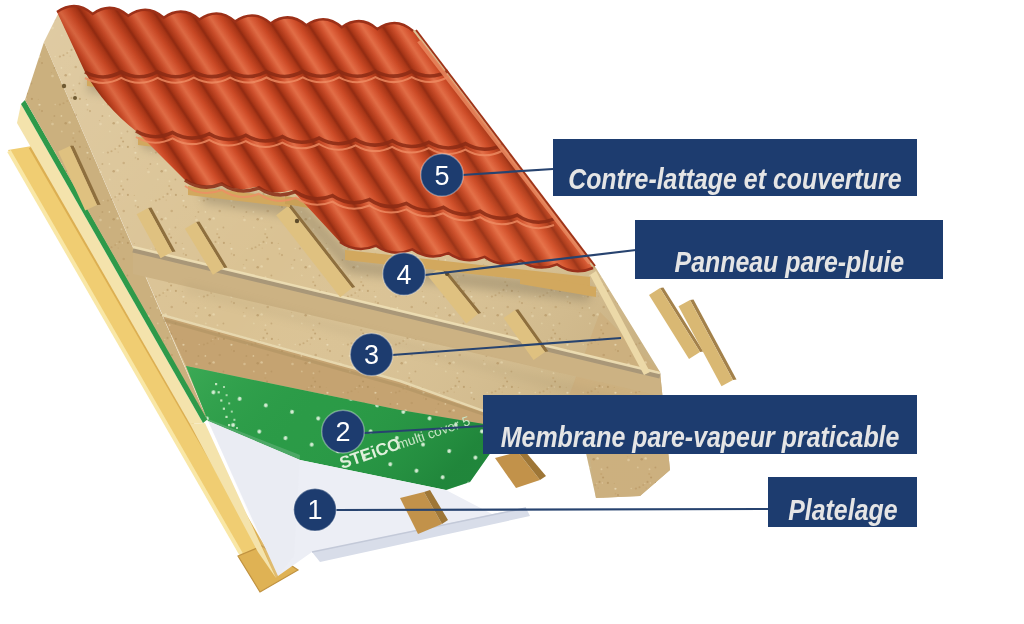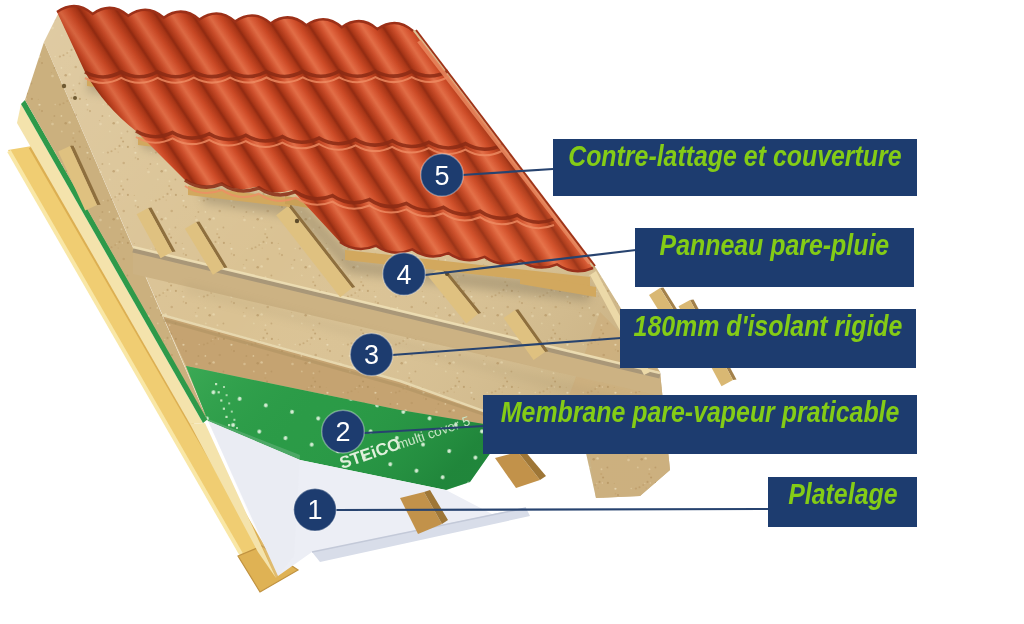--- a/index.html
+++ b/index.html
@@ -1,17 +1,17 @@
 <!DOCTYPE html>
 <html><head><meta charset="utf-8">
 <style>
 html,body{margin:0;padding:0;width:1024px;height:624px;background:#ffffff;overflow:hidden}
 #stage{position:relative;width:1024px;height:624px;font-family:"Liberation Sans",sans-serif}
 #stage svg{position:absolute;left:0;top:0}
-.lb{position:absolute;background:#1d3c6f;color:#84cc16;display:flex;align-items:flex-start;justify-content:center;overflow:hidden}
+.lb{position:absolute;background:#1d3c6f;color:#e5e5e5;display:flex;align-items:flex-end;justify-content:center;overflow:hidden}
 .lb span{font-weight:bold;font-style:italic;font-size:30px;white-space:nowrap;transform:scaleX(0.83);transform-origin:50% 50%}
 </style></head>
 <body>
 <div id="stage">
 <svg width="1024" height="624" viewBox="0 0 1024 624">
 <defs>
 <linearGradient id="tg" x1="0" y1="0" x2="0" y2="1">
  <stop offset="0" stop-color="#8f2a12"></stop>
  <stop offset="0.06" stop-color="#a93617"></stop>
  <stop offset="0.28" stop-color="#cc4a26"></stop>
@@ -189,25 +189,22 @@
 <circle cx="371.5" cy="354.5" r="21.3" fill="#1d3c6f" stroke="rgba(255,255,255,0.35)" stroke-width="1.5"></circle>
 <text x="371.5" y="364.0" font-family="Liberation Sans, sans-serif" font-size="27" fill="#ffffff" text-anchor="middle">3</text>
 <circle cx="343" cy="431.6" r="21.3" fill="#1d3c6f" stroke="rgba(255,255,255,0.35)" stroke-width="1.5"></circle>
 <text x="343" y="441.1" font-family="Liberation Sans, sans-serif" font-size="27" fill="#ffffff" text-anchor="middle">2</text>
 <circle cx="315" cy="509.7" r="21.3" fill="#1d3c6f" stroke="rgba(255,255,255,0.35)" stroke-width="1.5"></circle>
 <text x="315" y="519.2" font-family="Liberation Sans, sans-serif" font-size="27" fill="#ffffff" text-anchor="middle">1</text>
 </svg>
 <div class="lb" style="left:553px;top:139px;width:364px;height:57px">
       <span>Contre-lattage et couverture</span>
     </div>
-<div class="lb" style="left:635px;top:228px;width:279px;height:59px">
+<div class="lb" style="left:635px;top:220px;width:308px;height:59px">
       <span>Panneau pare-pluie</span>
-    </div>
-<div class="lb" style="left:620px;top:309px;width:296px;height:59px">
-      <span>180mm d'isolant rigide</span>
     </div>
 <div class="lb" style="left:483px;top:395px;width:434px;height:59px">
       <span>Membrane pare-vapeur praticable</span>
     </div>
 <div class="lb" style="left:768px;top:477px;width:149px;height:50px">
       <span>Platelage</span>
     </div>
 
 </div>
 </body></html>

